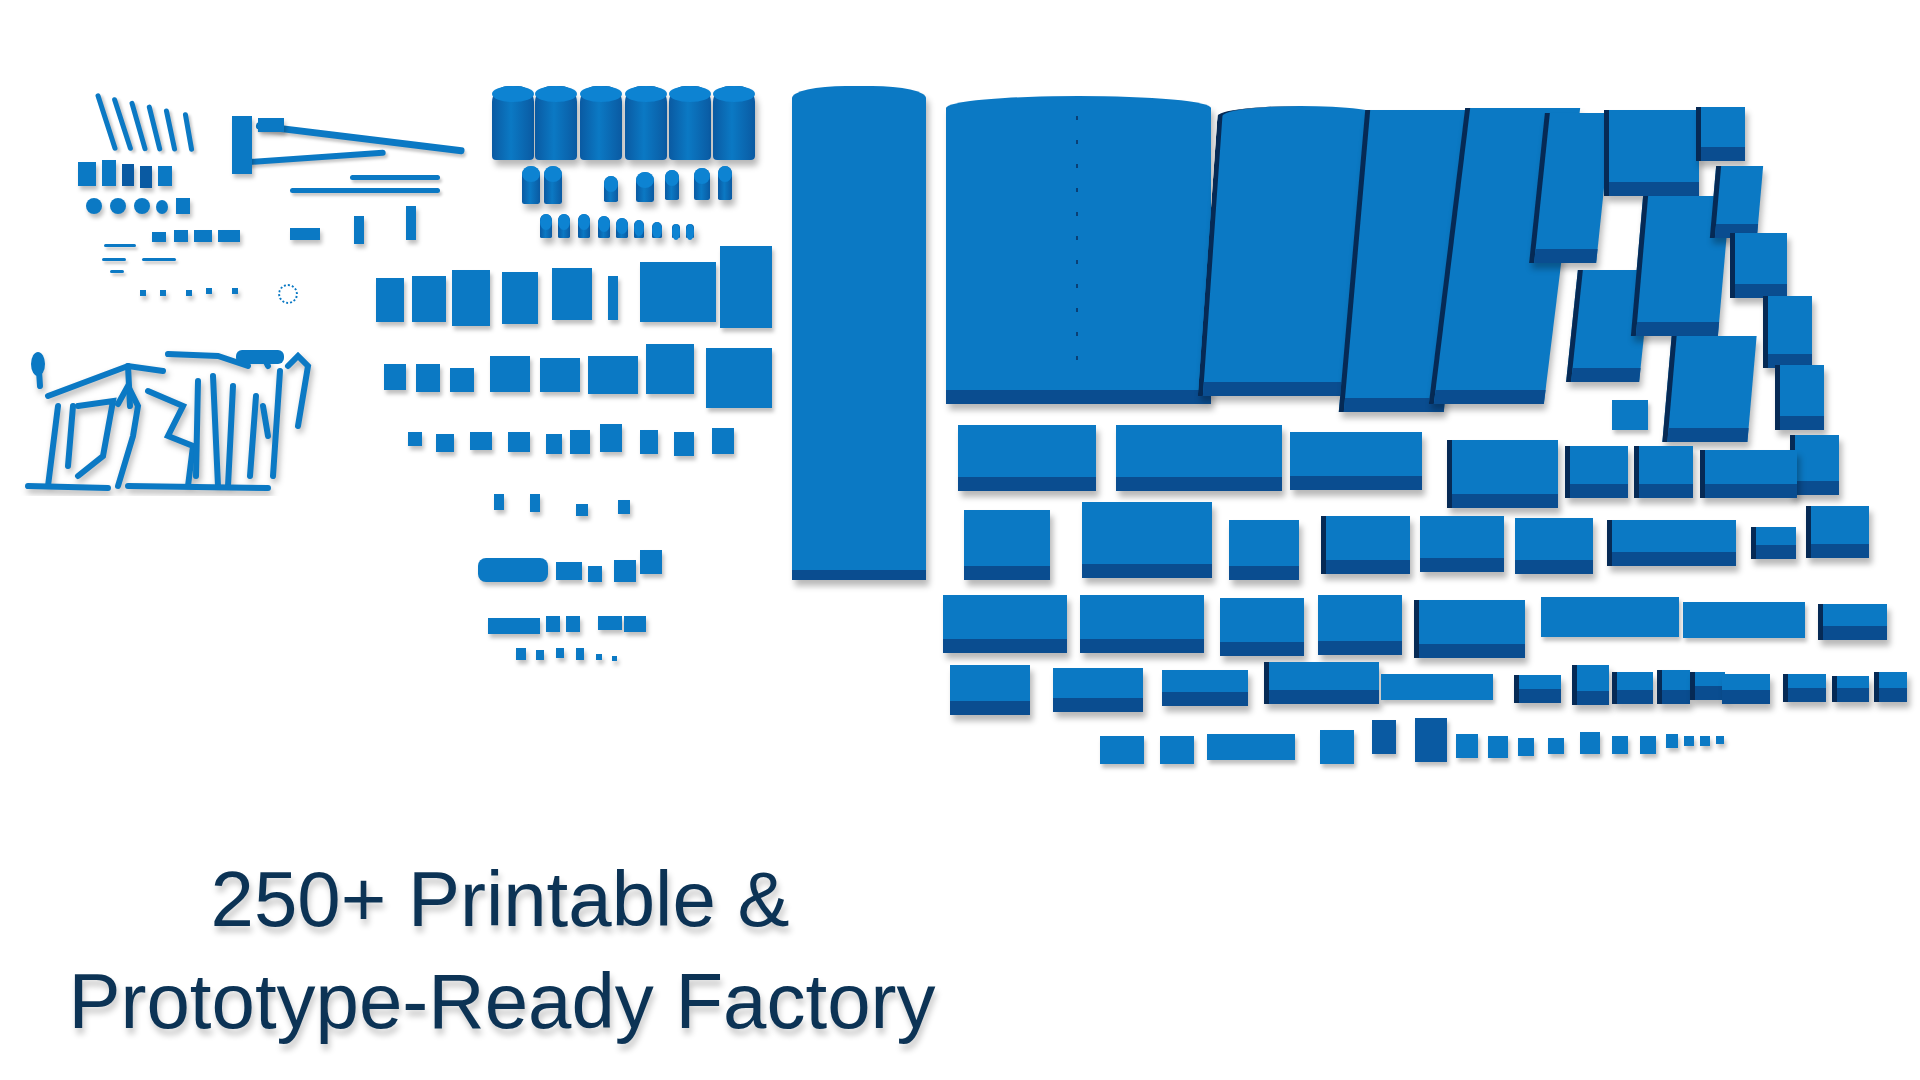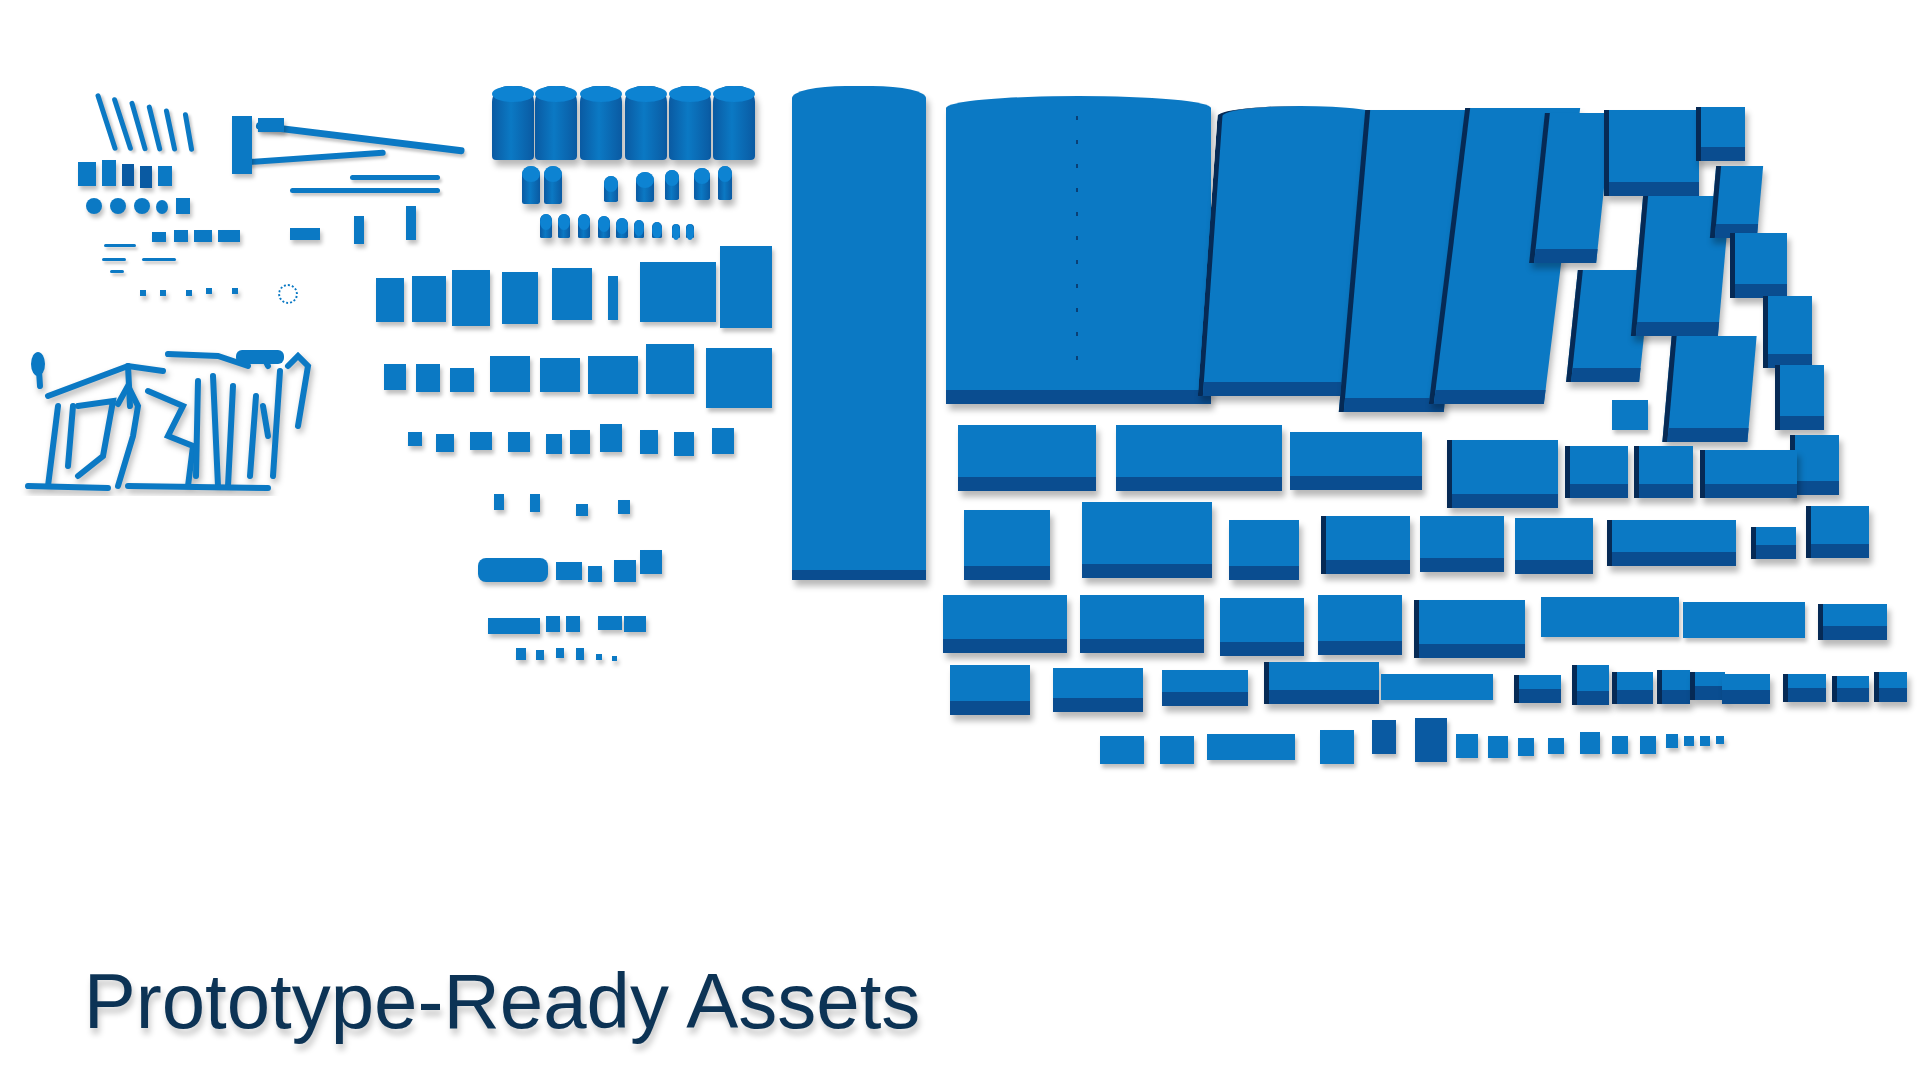--- a/index.html
+++ b/index.html
@@ -237,14 +237,15 @@
       <path d="M245 60 L250 90"></path>
       <path d="M262 25 L255 130"></path>
       <path d="M270 20 L280 10 L290 20 L280 80"></path>
       <path d="M110 140 L250 142"></path>
       <path d="M10 140 L90 142"></path>
     </g>
     <ellipse cx="20" cy="18" rx="7" ry="12" fill="#0b79c4"></ellipse>
     <rect x="218" y="4" width="48" height="14" rx="6" fill="#0b79c4"></rect>
   </svg>
 
-  <div class="title l3">Prototype-Ready Assets</div>
+  <div class="title l2">250+ Printable &amp;</div>
+  <div class="title l3">Prototype-Ready Factory</div>
 </div>
 
 </body></html>

